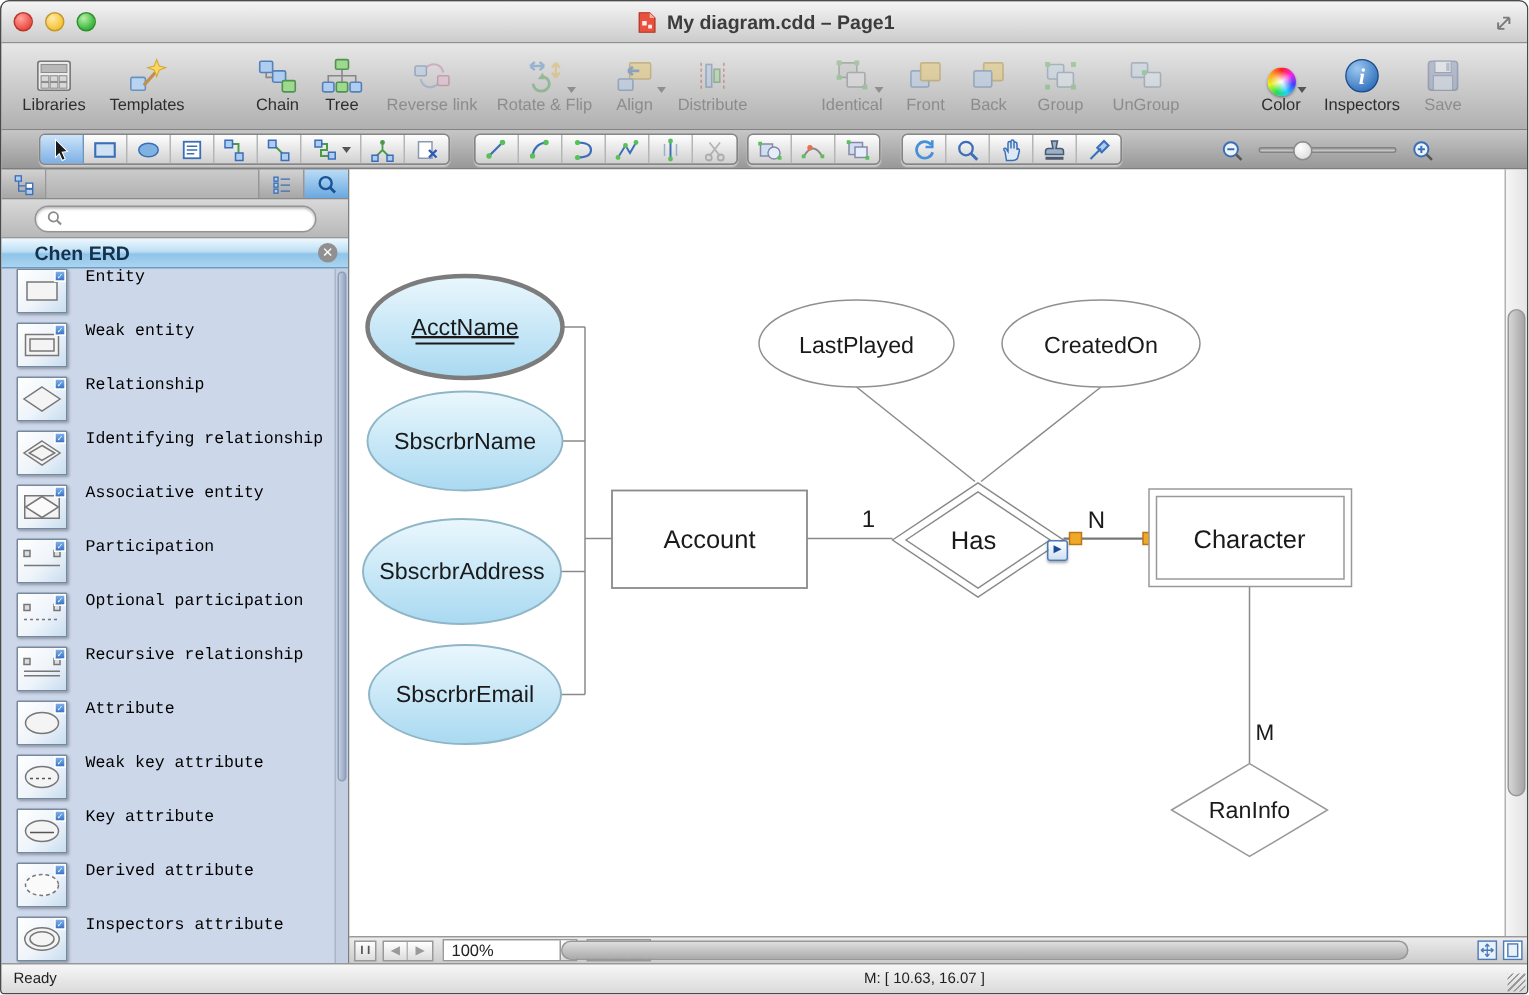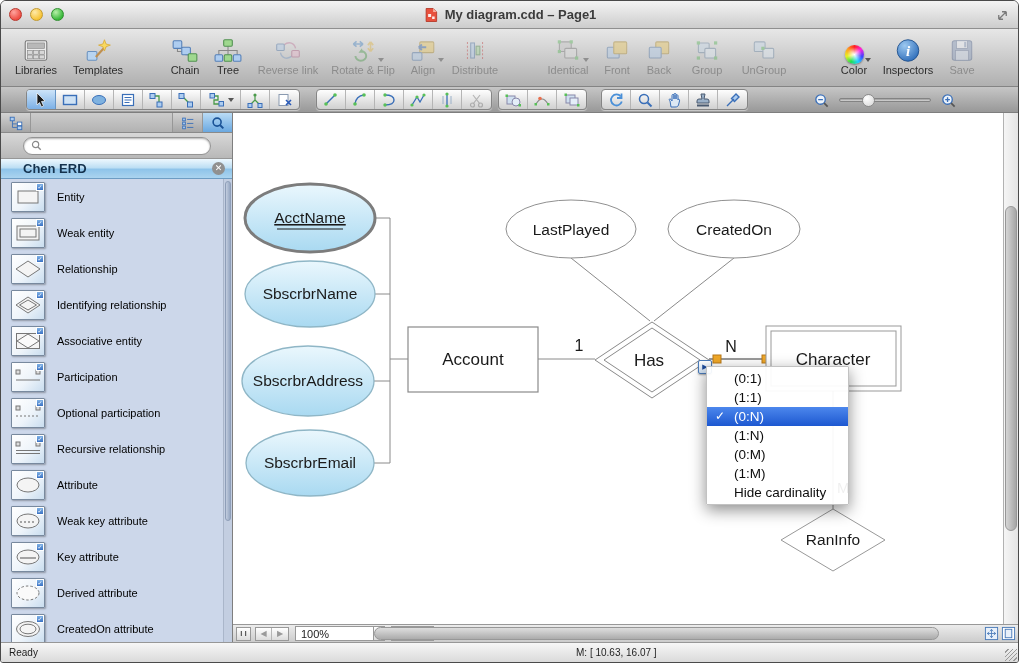--- a/index.html
+++ b/index.html
@@ -63,21 +63,21 @@
   .searchpill{width:188px;height:18px;border-radius:10px;background:#fff;border:1px solid #949494;
     box-shadow:inset 0 1px 2px rgba(0,0,0,.3);display:flex;align-items:center;padding:0 7px;gap:4px;}
   .searchpill svg{width:11px;height:11px;flex:0 0 11px;}
   .searchpill input{border:none;outline:none;background:transparent;font-size:11px;width:100%;font-family:"Liberation Sans",sans-serif;}
   .lib-header{height:20px;flex:0 0 20px;background:linear-gradient(#eef8fe 0%,#bedff4 45%,#8fc4ea 55%,#abd4ef 100%);
     border-bottom:1px solid #6d9cc3;display:flex;align-items:center;position:relative;}
   .lib-title{margin-left:22px;font-size:13px;font-weight:bold;color:#14324e;}
   .lib-close{position:absolute;right:7px;top:3px;width:13px;height:13px;border-radius:50%;background:#909090;
     color:#fff;font-size:9px;line-height:13px;text-align:center;cursor:default;}
   .lib-list{flex:1;position:relative;overflow:hidden;}
-  .librow{height:36px;display:flex;align-items:center;cursor:default;}
+  .librow{height:36px;display:flex;align-items:flex-start;cursor:default;font-family:Liberation Mono, monospace;}
   .thumb{width:34px;height:30px;margin-left:10px;flex:0 0 34px;position:relative;border:1px solid #78899e;border-radius:1px;
     background:linear-gradient(135deg,#ffffff 0%,#eef4fa 55%,#c9ddef 100%);box-shadow:1px 1px 2px rgba(0,0,0,.3);
     display:flex;align-items:center;justify-content:center;}
   .thumb .cb{position:absolute;top:0px;right:0px;width:8px;height:8px;background:linear-gradient(#7fb2e6,#3a72c4);
     border:1px solid #fff;font-size:6px;line-height:7px;color:#fff;text-align:center;}
   .thumb .shp svg{width:28px;height:20px;display:block;}
   .liblabel{margin-left:12px;font-size:11px;color:#000;}
   .sb-scroll{position:absolute;right:0;top:0;bottom:0;width:9px;background:#c3cee1;border-left:1px solid #aab6ca;}
   .sb-thumb{position:absolute;top:2px;left:1px;width:6px;height:340px;border-radius:3px;
     background:linear-gradient(90deg,#c2cddf,#96a7c2);border:1px solid #8e9eb8;}
@@ -724,21 +724,21 @@
           <div class="librow">
             <span class="thumb">
               <span class="cb">✓</span>
               <span class="shp">
                 <svg viewBox="0 0 28 20">
                   <ellipse cx="14" cy="10" rx="11.5" ry="7.5" fill="#f4f4f4" stroke="#777"></ellipse>
                   <ellipse cx="14" cy="10" rx="8" ry="4.8" fill="none" stroke="#777"></ellipse>
                 </svg>
               </span>
             </span>
-            <span class="liblabel">CreatedOn attribute</span>
+            <span class="liblabel">Inspectors attribute</span>
           </div>
           <div class="sb-scroll">
             <div class="sb-thumb"></div>
           </div>
         </div>
     </div>
 
     <div class="right-col">
       <div class="canvas-row">
         <div class="canvas">
@@ -794,29 +794,20 @@
 
             <polygon points="548,427 600,396 652,427 600,458" fill="#fff" stroke="#999"></polygon>
             <text class="dlab" x="600" y="432" text-anchor="middle">RanInfo</text>
 
             <text class="cardlab" x="346" y="238" text-anchor="middle">1</text>
             <text class="cardlab" x="498" y="239" text-anchor="middle">N</text>
           </svg>
 
           <div class="arrow-btn">▶</div>
 
-          <div class="menu" id="menu">
-              <div class="menurow"><span>(0:1)</span></div>
-              <div class="menurow"><span>(1:1)</span></div>
-              <div class="menurow selected"><span class="check">✓</span><span>(0:N)</span></div>
-              <div class="menurow"><span>(1:N)</span></div>
-              <div class="menurow"><span>(0:M)</span></div>
-              <div class="menurow"><span>(1:M)</span></div>
-              <div class="menurow"><span>Hide cardinality</span></div>
-            </div>
         </div>
         <div class="vscroll">
           <div class="vthumb"></div>
         </div>
       </div>
       <div class="hstrip">
         <div class="pausebtn">I I</div>
         <div class="navarrows">
           <span>◀</span>
             <span>▶</span>

